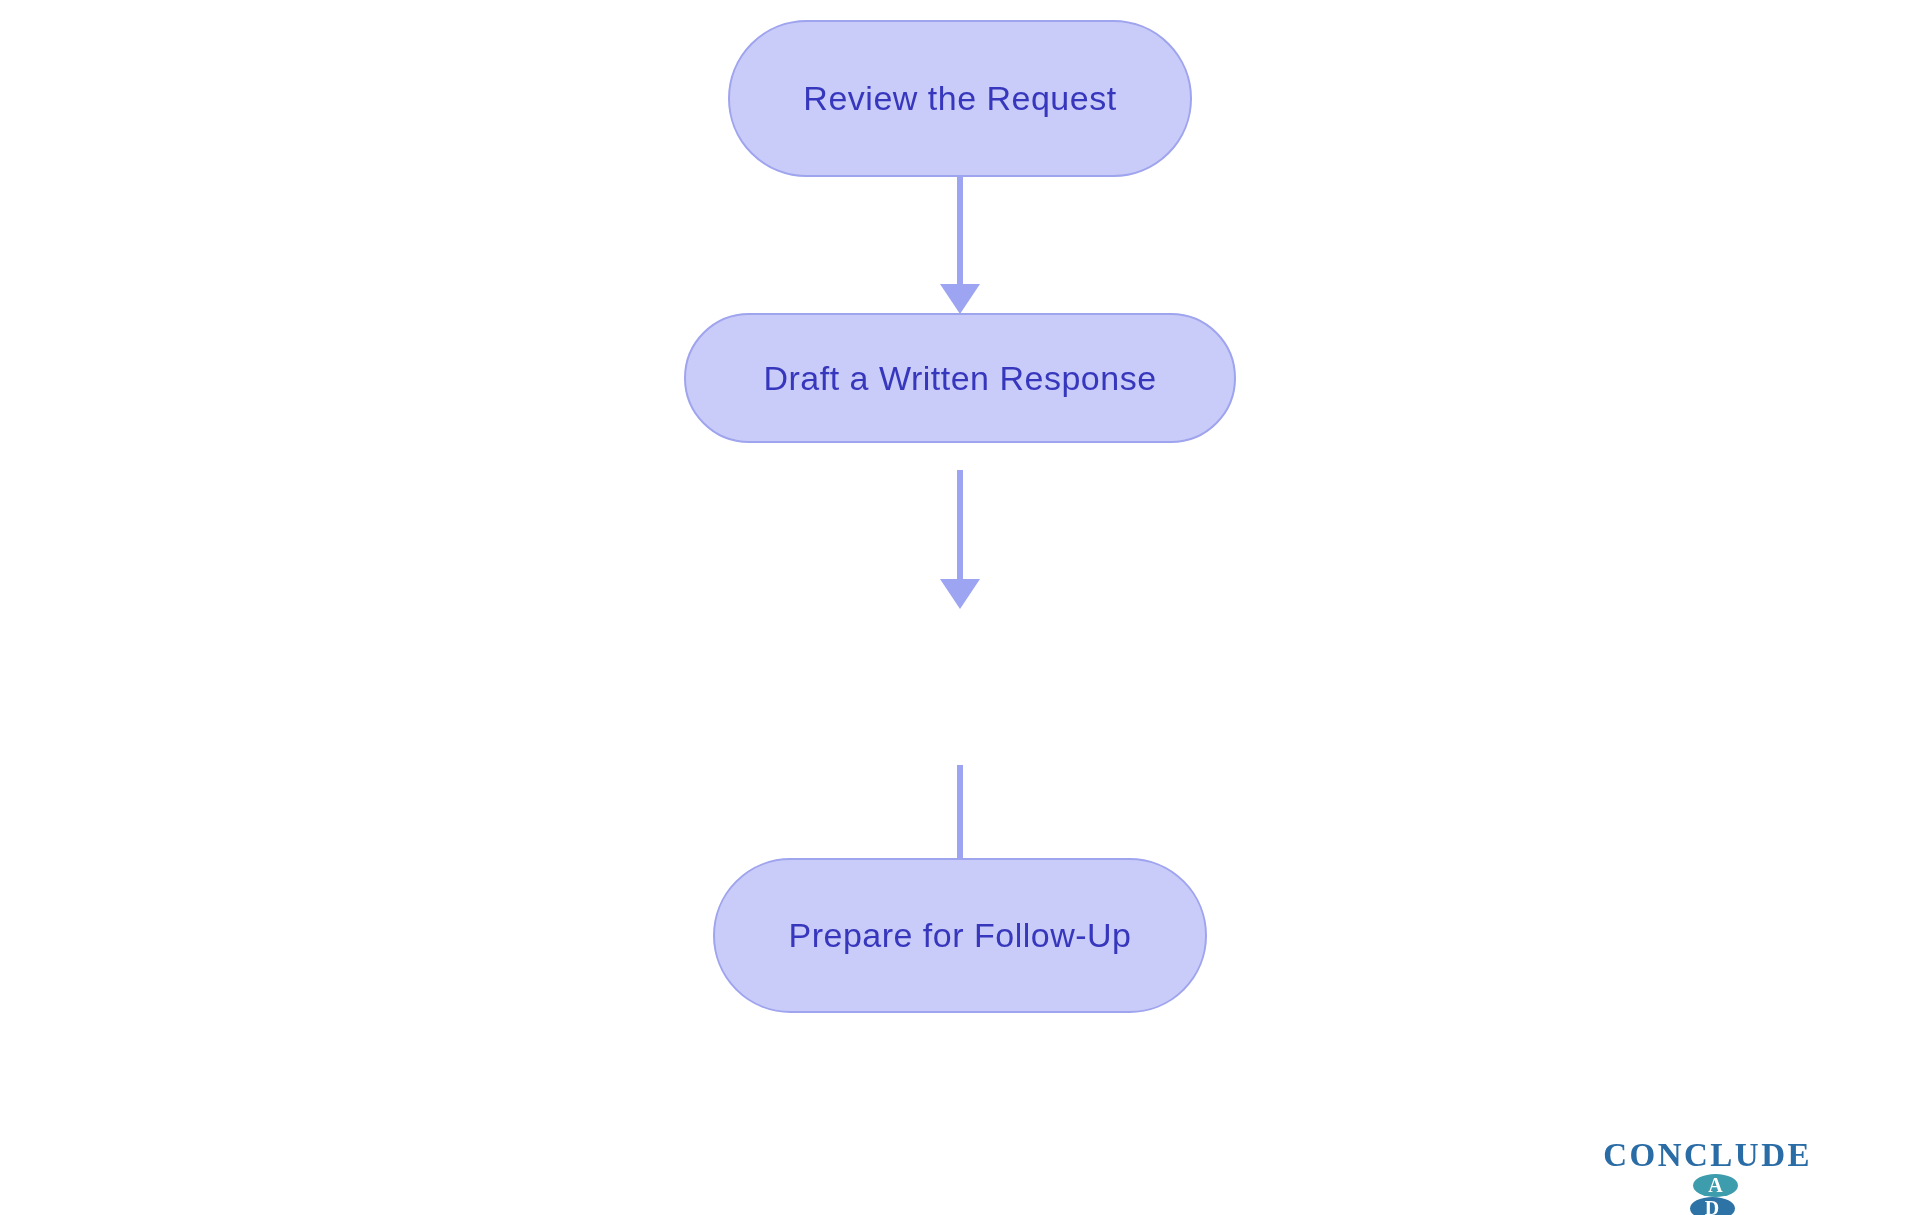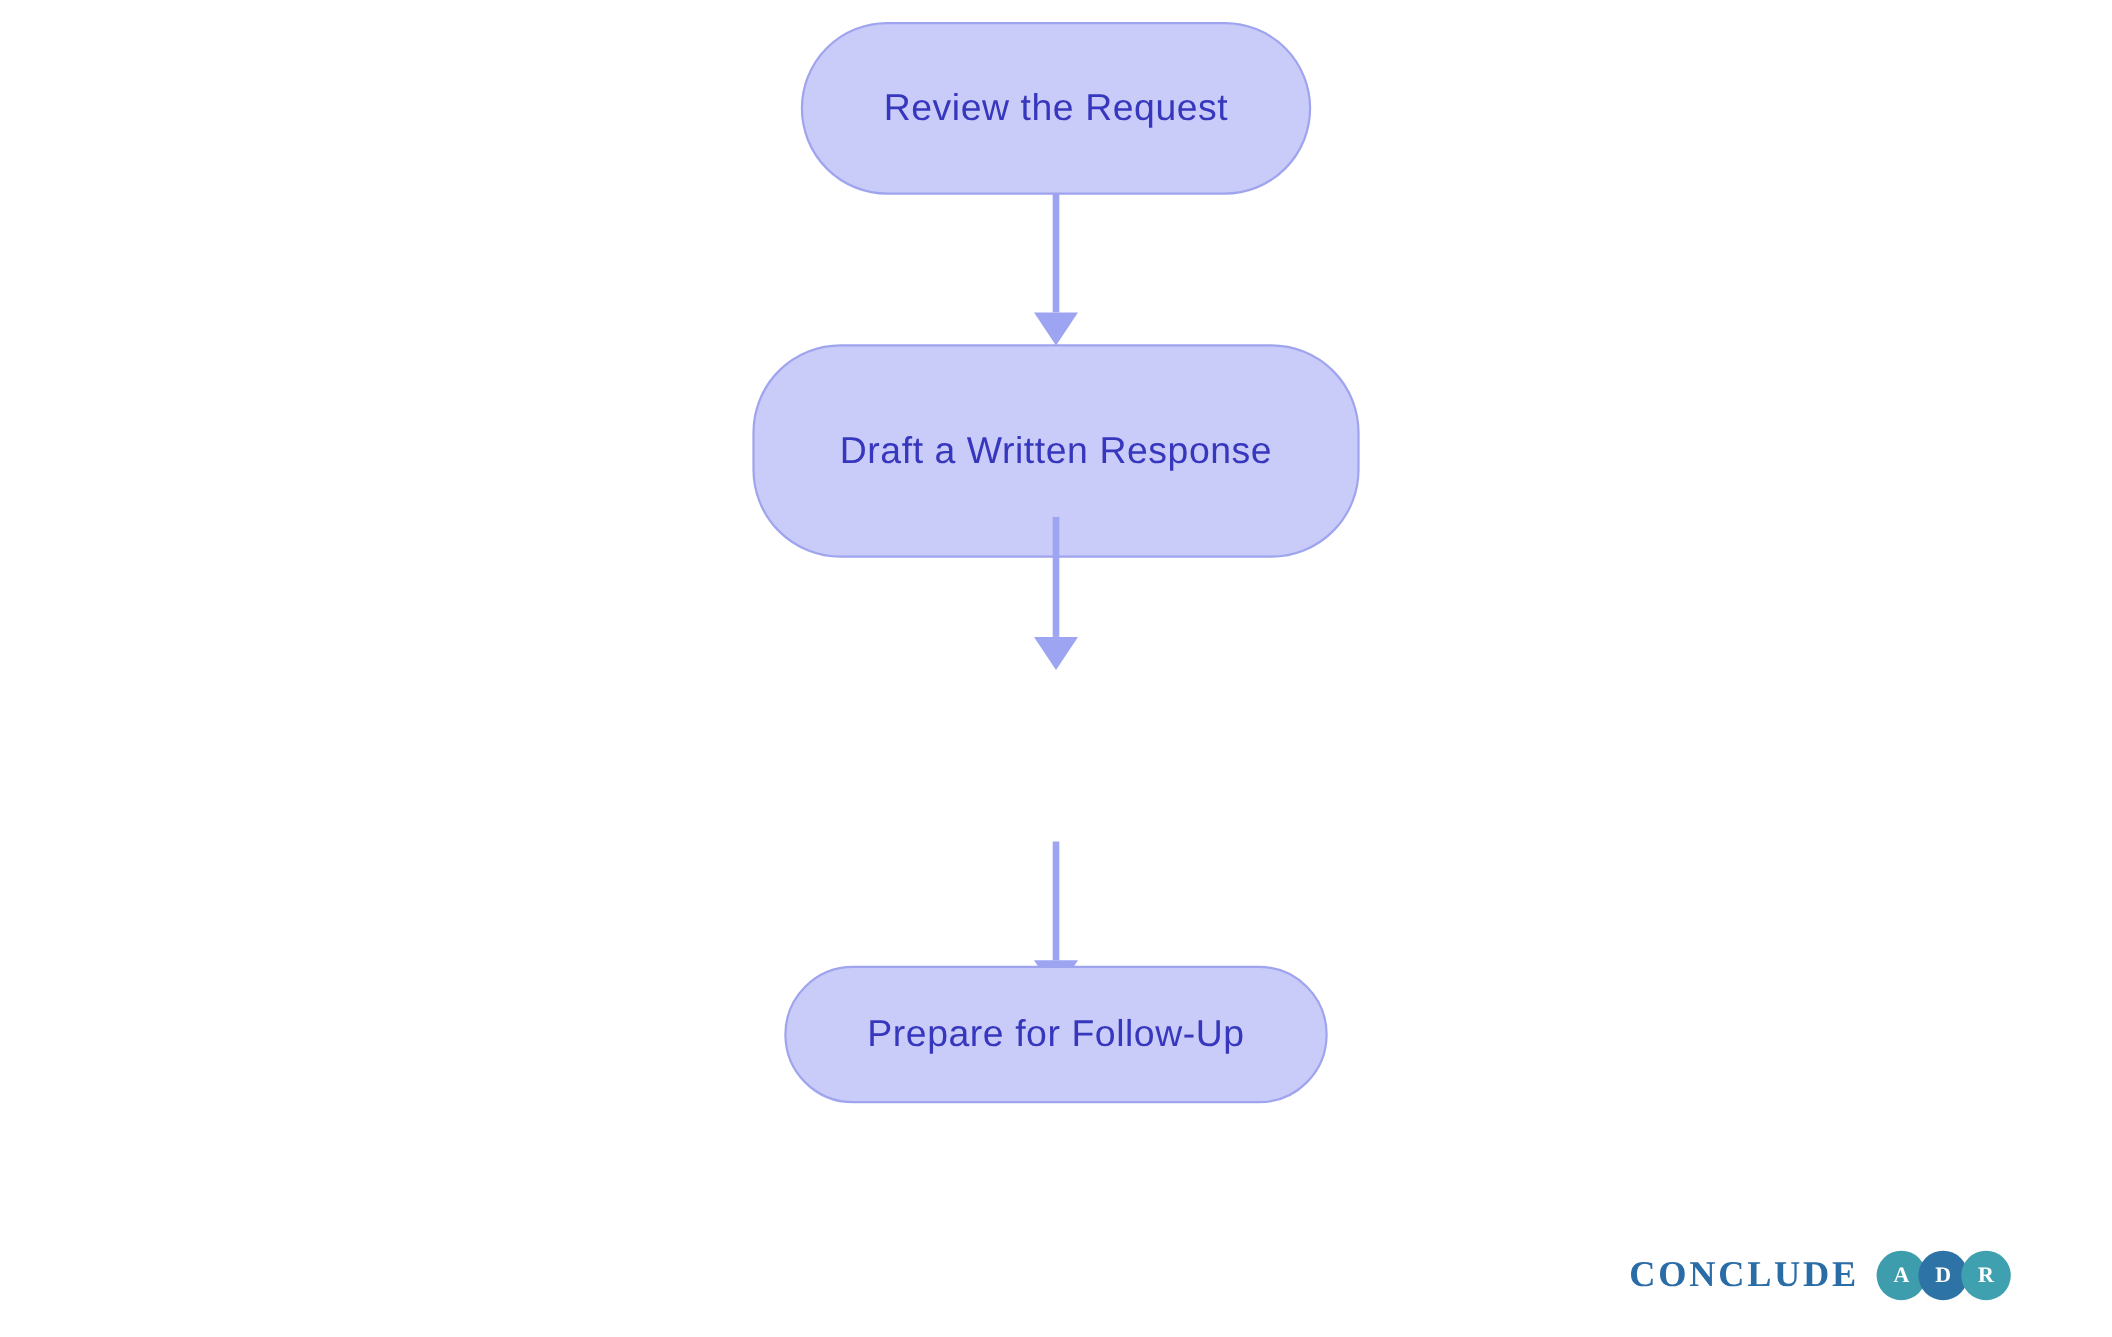--- a/index.html
+++ b/index.html
@@ -23,23 +23,23 @@
     align-items: center;
     justify-content: center;
   }
   .node-label {
     color: var(--node-text, #3737bd);
     font-size: 34px;
     letter-spacing: 0.5px;
     white-space: nowrap;
   }
   .node-1 { left: 728px; top: 20px;  width: 464px; height: 157px; }
-  .node-2 { left: 684px; top: 313px; width: 552px; height: 194px; }
+  .node-2 { left: 684px; top: 313px; width: 552px; height: 130px; }
   .node-3 { left: 728px; top: 608px; width: 464px; height: 157px; }
-  .node-4 { left: 713px; top: 878px; width: 494px; height: 125px; text-align: right; }
+  .node-4 { left: 713px; top: 858px; width: 494px; height: 155px; text-align: right; }
 
   
   .arrow {
     position: absolute;
     left: 940px;            
     width: 40px;
     display: flex;
     flex-direction: column;
     align-items: center;
   }
@@ -60,20 +60,21 @@
   .arrow-3 { top: 765px; height: 138px; }
 
   
   .logo {
     position: absolute;
     right: 92px;
     top: 1137px;
     height: 45px;
     display: flex;
     align-items: center;
+    flex-direction: column;
   }
   .logo-word {
     font-family: "Liberation Serif", serif;
     font-weight: bold;
     font-size: 33px;
     letter-spacing: 2.5px;
     color: var(--wordmark, #2a6ca6);
     margin-right: 16px;
   }
   .logo-badge {

